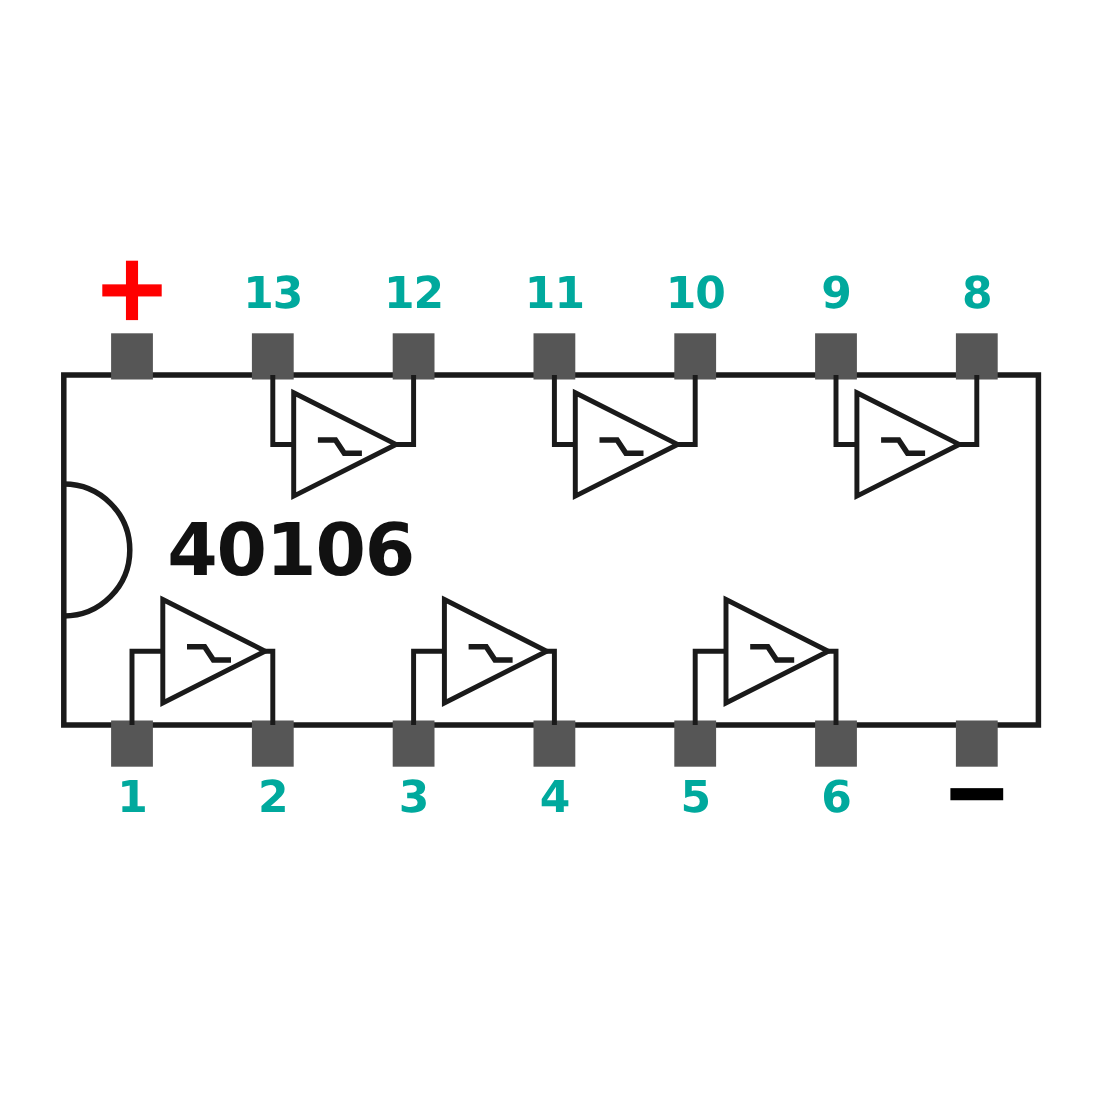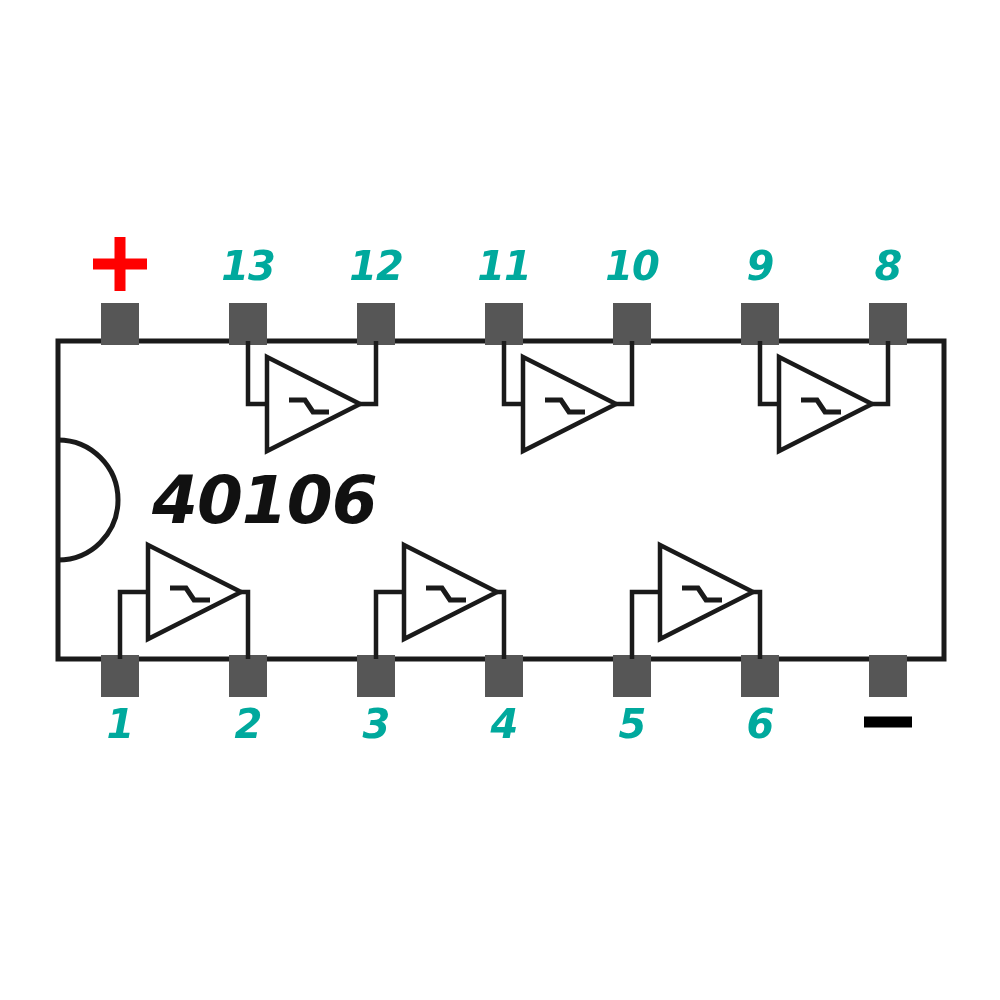--- a/index.html
+++ b/index.html
@@ -12,21 +12,20 @@
     width: 1000px;
     height: 1000px;
     font-family: "Liberation Sans", sans-serif;
     overflow: hidden;
   }
   #stage {
     position: relative;
     width: 1000px;
     height: 1000px;
     background: #ffffff;
-    font-style: italic;
   }
   #diagram {
     position: absolute;
     left: 0;
     top: 0;
     width: 1000px;
     height: 1000px;
     display: block;
   }
   .pin-label-text {

